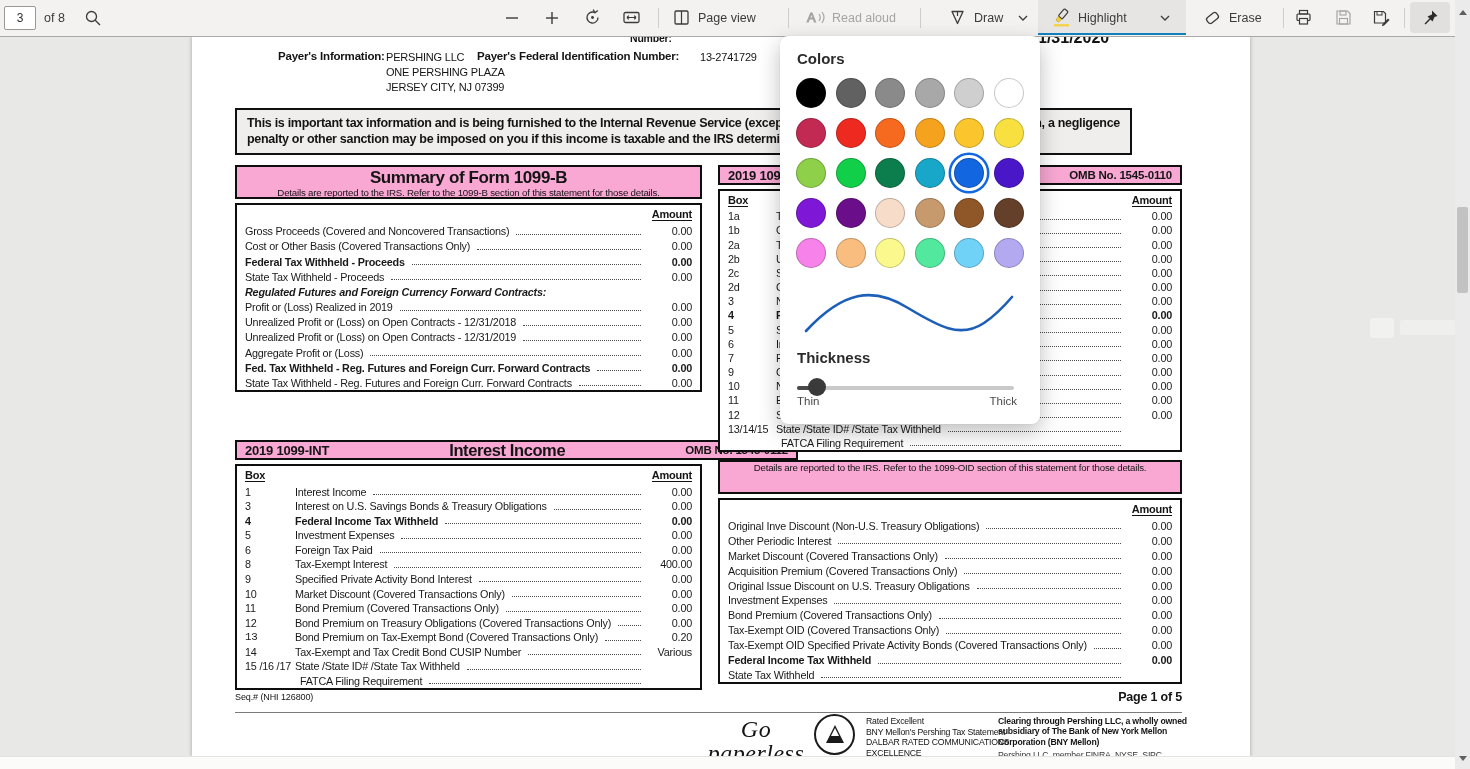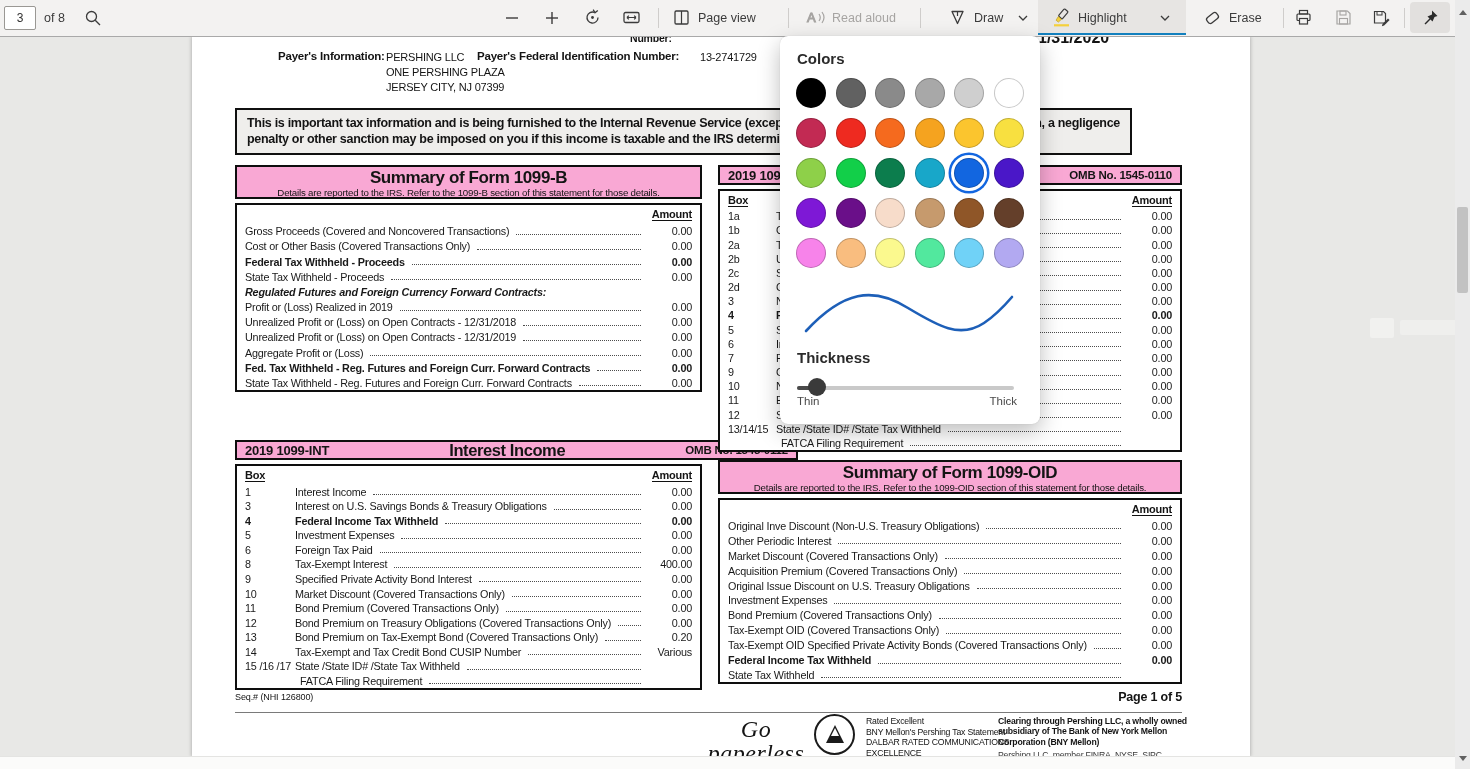--- a/index.html
+++ b/index.html
@@ -253,21 +253,21 @@
           <span class="leader"></span>
           <span class="amt">0.00</span>
         </div>
         <div class="trow" style="height: 14.57px;">
           <span class="box" style="width: 50px;">12</span>
           <span class="lbl">Bond Premium on Treasury Obligations (Covered Transactions Only)</span>
           <span class="leader"></span>
           <span class="amt">0.00</span>
         </div>
         <div class="trow" style="height: 14.57px;">
-          <span class="box" style="width: 50px;">13</span>
+          <span class="box" style="width: 50px; font-family: Liberation Mono, monospace;">13</span>
           <span class="lbl">Bond Premium on Tax-Exempt Bond (Covered Transactions Only)</span>
           <span class="leader"></span>
           <span class="amt">0.20</span>
         </div>
         <div class="trow" style="height: 14.57px;">
           <span class="box" style="width: 50px;">14</span>
           <span class="lbl">Tax-Exempt and Tax Credit Bond CUSIP Number</span>
           <span class="leader"></span>
           <span class="amt">Various</span>
         </div>
@@ -401,21 +401,20 @@
         <div class="trow" style="height: 14.18px;">
           <span class="box" style="width: 48px;"></span>
           <span class="lbl" style="margin-left: 5px;">FATCA Filing Requirement</span>
           <span class="leader"></span>
           <span class="amt"></span>
         </div>
       </div>
   </div>
 
   <div class="abs thead" style="left:526px;top:424px;width:464px;height:34px;">
-    <div class="sum-title">Summary of Form 1099-OID</div>
     <div class="sum-sub">Details are reported to the IRS. Refer to the 1099-OID section of this statement for those details.</div>
   </div>
   <div class="abs tbody" style="left:526px;top:460px;width:464px;height:186px;">
     <div class="colhead">
         <span class="sp"></span>
       <span class="u amt-right">Amount</span>
     </div>
     <div id="oid-body">
         <div class="trow" style="height: 14.91px;">
           <span class="lbl">Original Inve Discount (Non-U.S. Treasury Obligations)</span>

